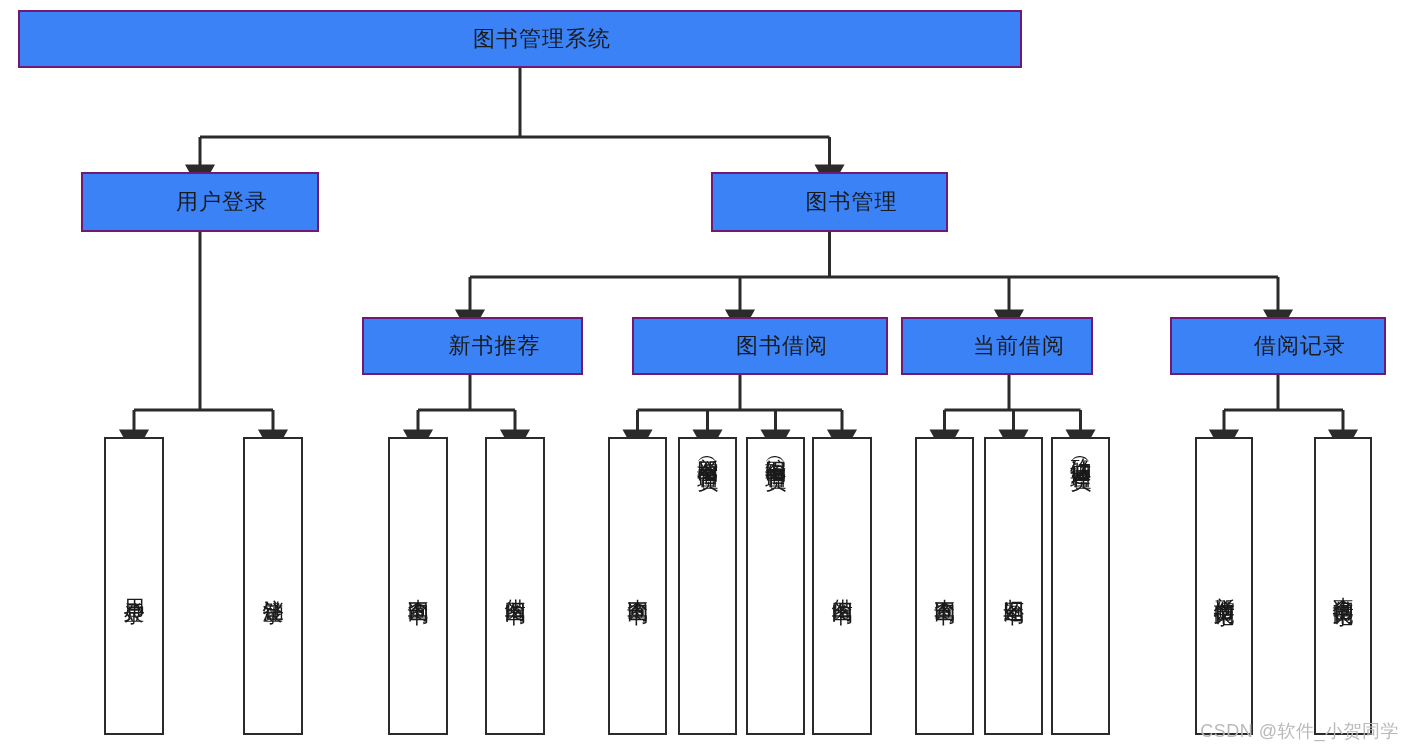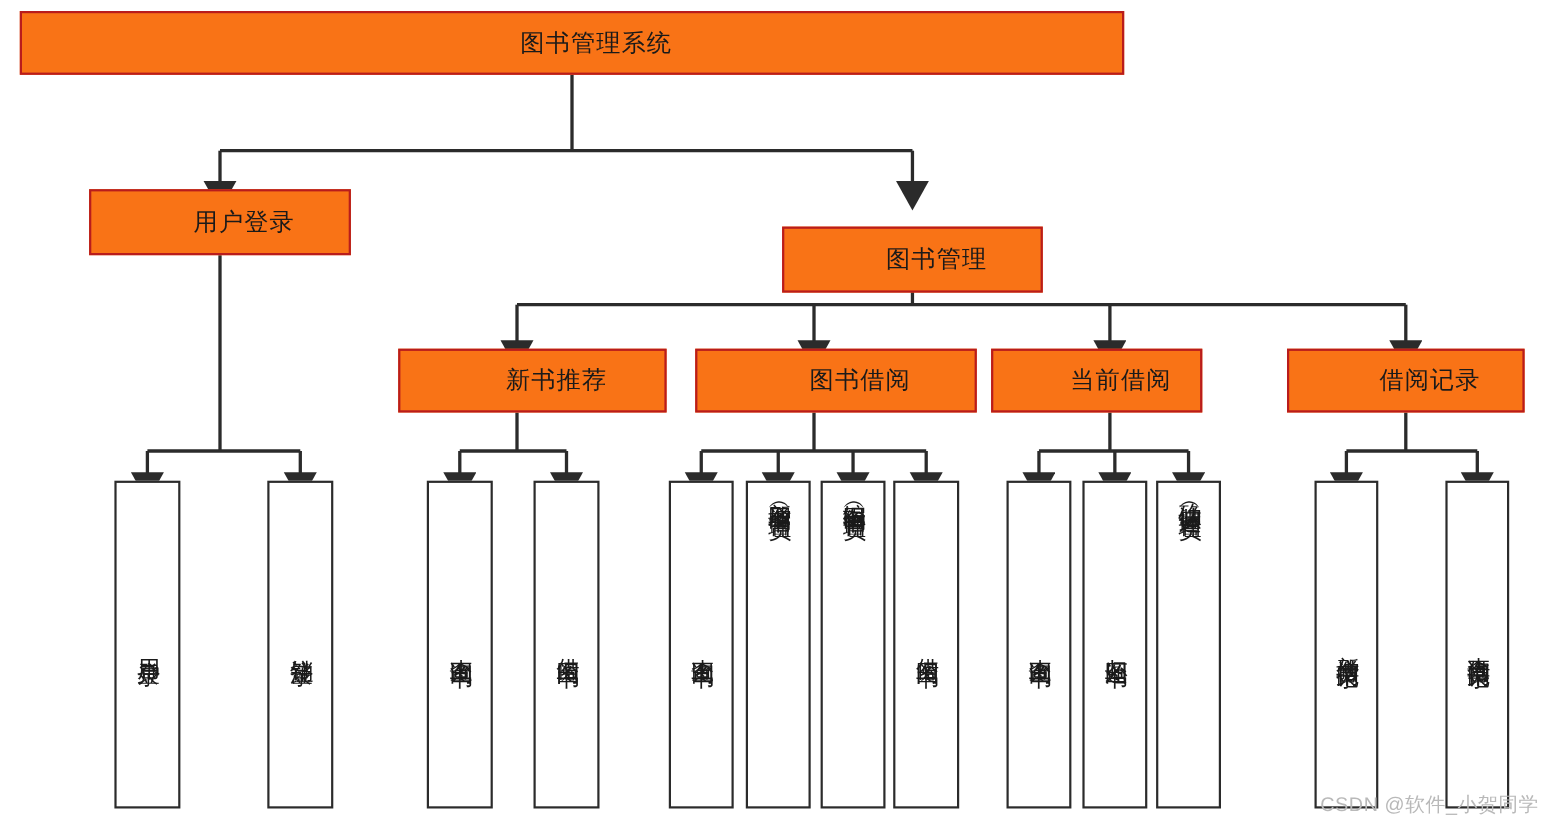--- a/index.html
+++ b/index.html
@@ -3,22 +3,22 @@
 <meta charset="utf-8">
 <style>
   html,body{margin:0;padding:0;background:#ffffff;}
   body{
     font-family:"Liberation Sans","DejaVu Sans",sans-serif;
     width:1405px;height:747px;overflow:hidden;position:relative;
   }
   #canvas{position:absolute;left:0;top:0;width:1405px;height:747px;}
   .nodebox{
     position:absolute;
-    background:#f97316;
-    border:2px solid #b91c1c;
+    background:#3b82f6;
+    border:2px solid #701a75;
     box-sizing:border-box;
     display:flex;
     align-items:center;
     justify-content:center;
     color:#1a1a1a;
     padding-left:44px;
   }
   .h-label{
     font-size:22px;
     line-height:1.2;
@@ -103,24 +103,24 @@
     </g>
 </svg>
 
 <div id="nodes">
     <div class="nodebox" style="left: 18px; top: 10px; width: 1004px; height: 58px;">
       <span class="h-label">图书管理系统</span>
     </div>
     <div class="nodebox" style="left: 81px; top: 172px; width: 238px; height: 60px;">
       <span class="h-label">用户登录</span>
     </div>
-    <div class="nodebox" style="left: 711px; top: 172px; width: 237px; height: 60px; margin-top: 34px;">
+    <div class="nodebox" style="left: 711px; top: 172px; width: 237px; height: 60px;">
       <span class="h-label">图书管理</span>
     </div>
-    <div class="nodebox" style="left: 362px; top: 317px; width: 244px; height: 58px; text-align: right;">
+    <div class="nodebox" style="left: 362px; top: 317px; width: 221px; height: 58px; text-align: right;">
       <span class="h-label">新书推荐</span>
     </div>
     <div class="nodebox" style="left: 632px; top: 317px; width: 256px; height: 58px;">
       <span class="h-label">图书借阅</span>
     </div>
     <div class="nodebox" style="left: 901px; top: 317px; width: 192px; height: 58px;">
       <span class="h-label">当前借阅</span>
     </div>
     <div class="nodebox" style="left: 1170px; top: 317px; width: 216px; height: 58px;">
       <span class="h-label">借阅记录</span>

